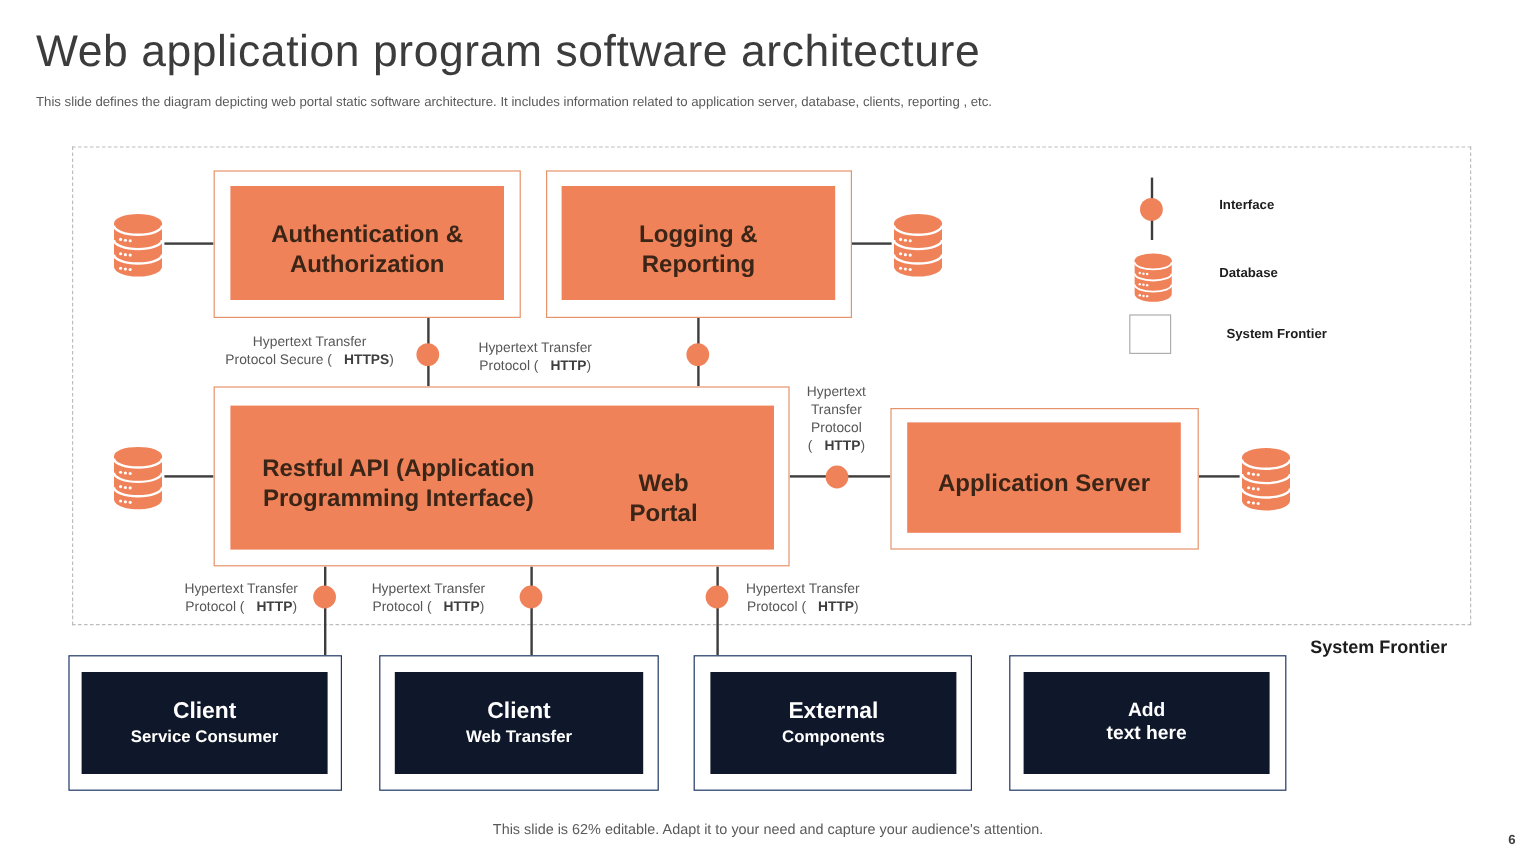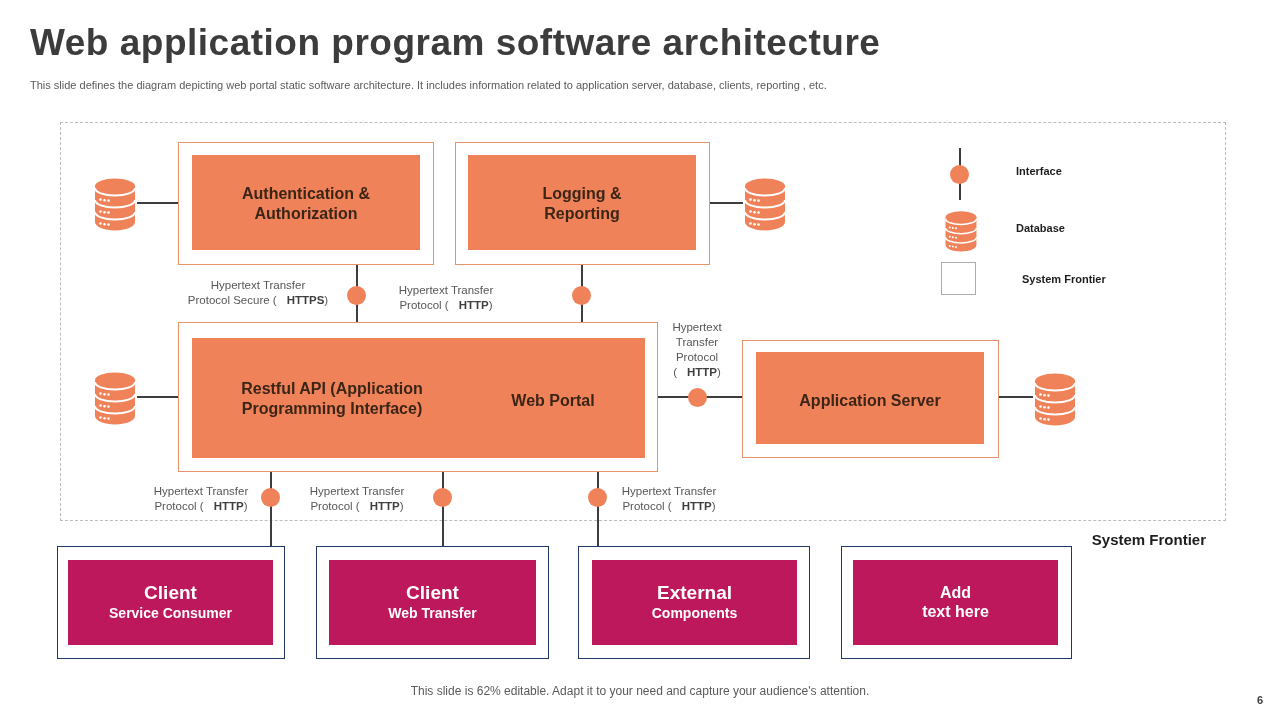--- a/index.html
+++ b/index.html
@@ -1,28 +1,28 @@
 <!DOCTYPE html>
 <html><head>
 <meta charset="utf-8">
 <style>
   * { margin:0; padding:0; box-sizing:border-box; }
   body { background:#ffffff; }
   .slide {
     position:relative; width:1280px; height:720px; background:#ffffff;
     font-family:"Liberation Sans", sans-serif; overflow:hidden;
   }
-  .title { position:absolute; left:30px; top:22px; font-size:37px; font-weight:700; color:#3c3c3c; letter-spacing:0.5px; }
+  .title { position:absolute; left:30px; top:22px; font-size:37px; font-weight:400; color:#3c3c3c; letter-spacing:0.5px; }
   .subtitle { position:absolute; left:30px; top:79px; font-size:11px; color:#5a5a5a; }
   .frontier { position:absolute; left:60px; top:122px; width:1166px; height:399px; border:1px dashed #bdbdbd; }
   .outer-orange { position:absolute; background:#ffffff; border:1px solid #E6936B; }
   .fill-orange { position:absolute; background:#F0825A; }
-  .node-text { position:absolute; text-align:center; font-weight:bold; font-size:16px; color:#3A2517; line-height:1.25; }
+  .node-text { position:absolute; text-align:center; font-weight:bold; font-size:20px; color:#3A2517; line-height:1.25; }
   .outer-blue { position:absolute; background:#ffffff; border:1.5px solid #1F3864; }
-  .fill-blue { position:absolute; background:#be185d; color:#ffffff; display:flex; flex-direction:column; align-items:center; justify-content:center; text-align:center; }
+  .fill-blue { position:absolute; background:#0f172a; color:#ffffff; display:flex; flex-direction:column; align-items:center; justify-content:center; text-align:center; }
   .fill-blue .c-title { font-size:19px; font-weight:bold; line-height:1.2; }
   .fill-blue .c-sub { font-size:14px; font-weight:bold; line-height:1.25; }
   .fill-blue.small .c-title, .fill-blue.small .c-sub { font-size:16px; }
   .hline { position:absolute; height:1.5px; background:#3d3d3d; }
   .vline { position:absolute; width:1.5px; background:#3d3d3d; }
   .dot { position:absolute; width:19px; height:19px; border-radius:50%; background:#F0825A; }
   .proto { position:absolute; text-align:center; font-size:11.5px; line-height:1.3; color:#575757; }
   .proto b { color:#3e3e3e;margin-left:10px; }
   .legend-label { position:absolute; font-size:11px; font-weight:bold; color:#1d1d1d; }
   .legend-square { position:absolute; left:941px; top:262px; width:35px; height:33px; background:#ffffff; border:1px solid #ADADAD; }

